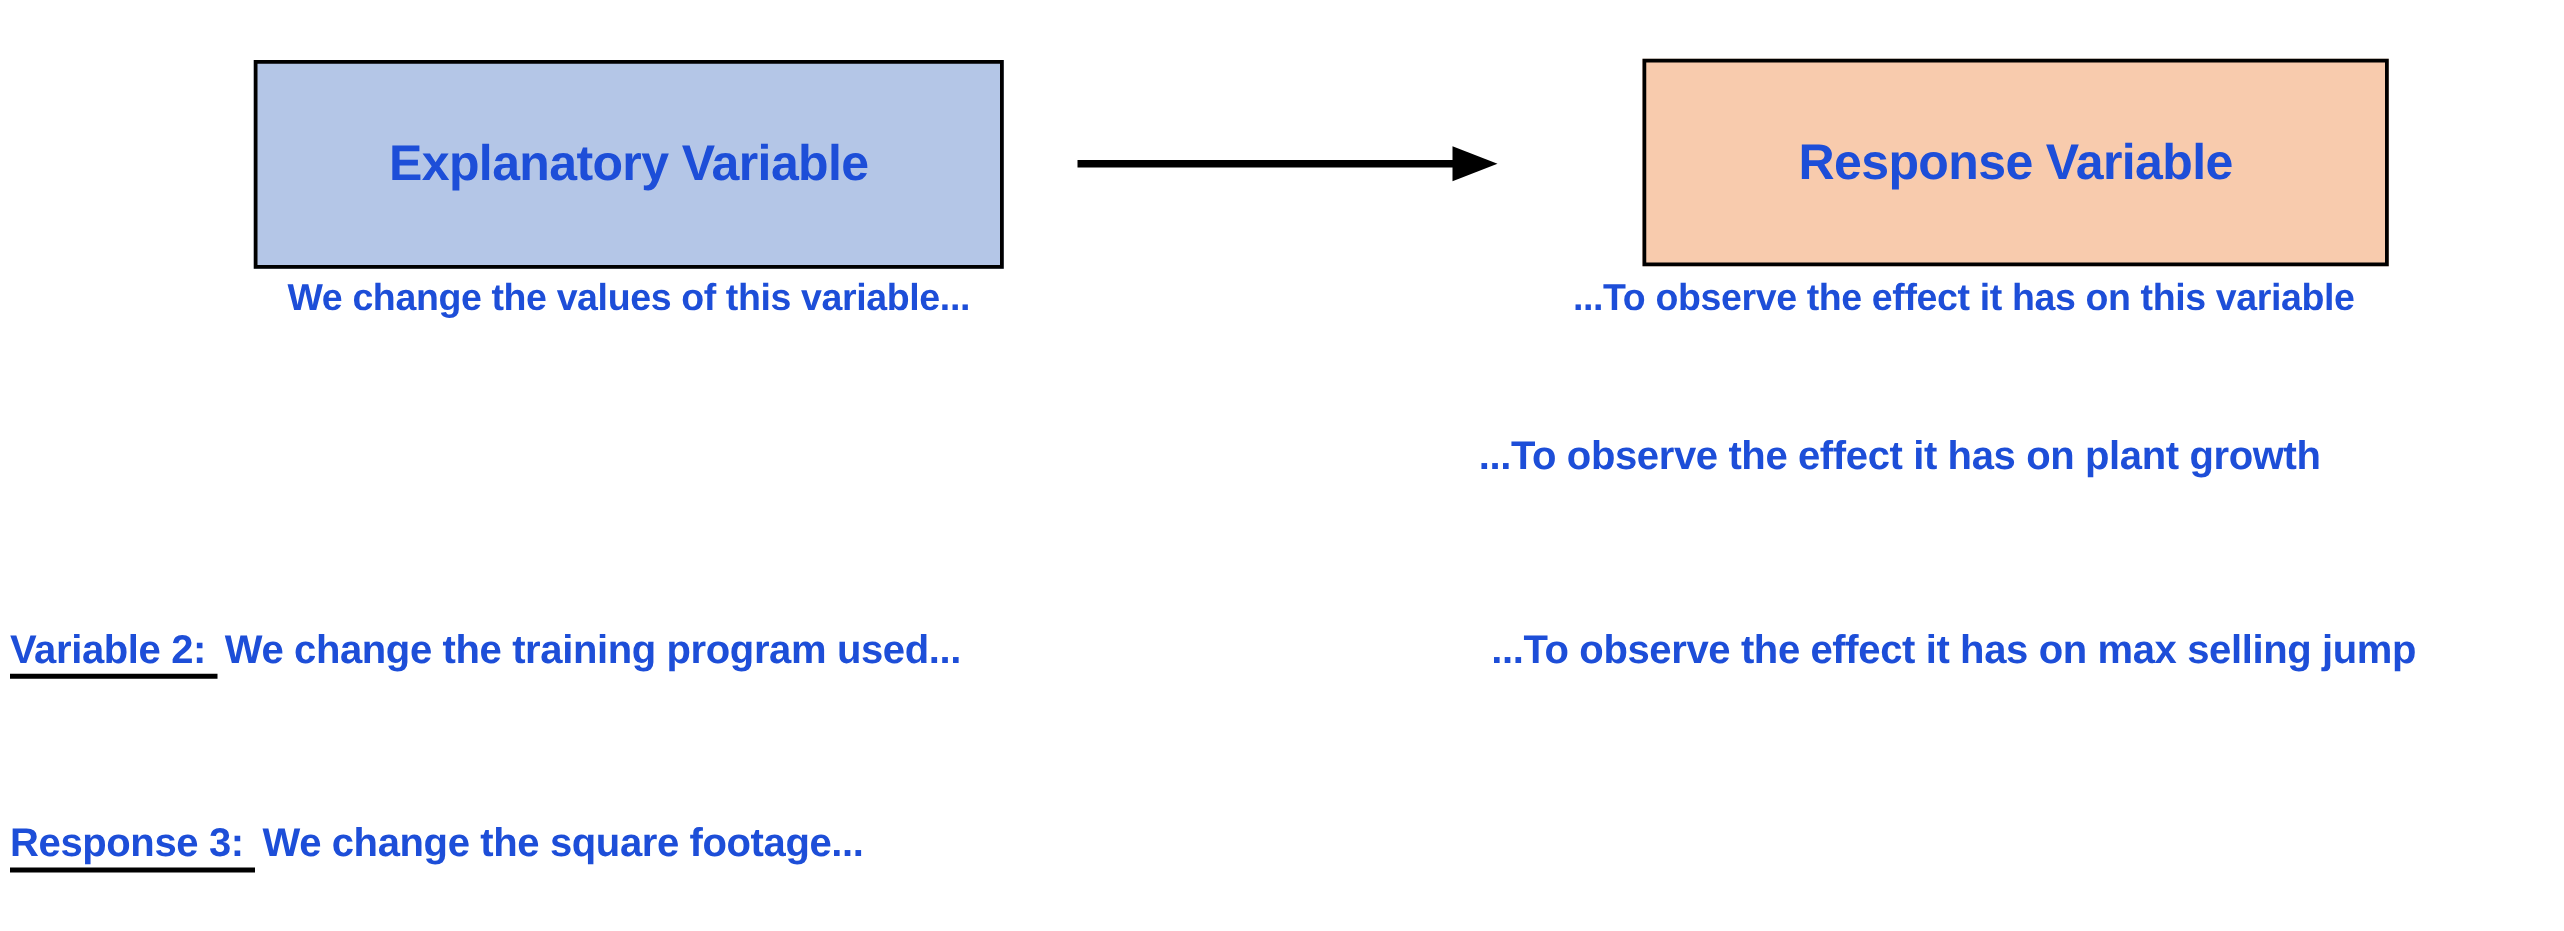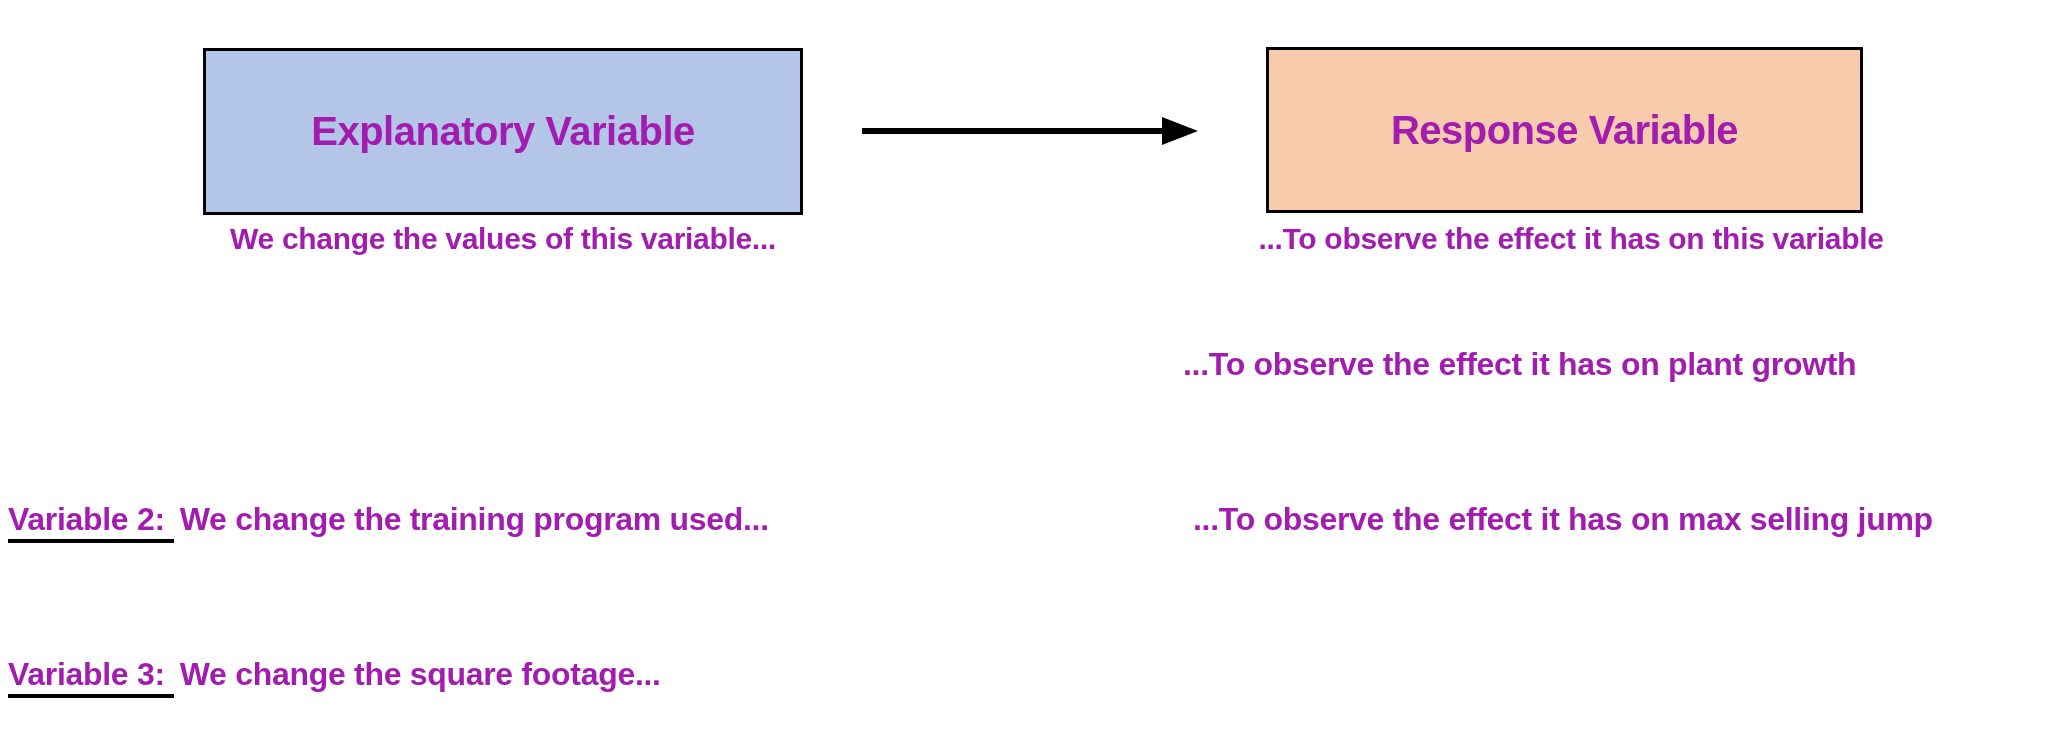--- a/index.html
+++ b/index.html
@@ -6,21 +6,21 @@
     margin: 0;
     padding: 0;
     background: #ffffff;
   }
   .canvas {
     position: relative;
     width: 2051px;
     height: 745px;
     background: #ffffff;
     font-family: "Liberation Sans", sans-serif;
-    color: #a21caf;
+    color: #1d4ed8;
     overflow: hidden;
   }
   .var-box {
     position: absolute;
     border: 3px solid #000000;
     display: flex;
     align-items: center;
     justify-content: center;
     box-sizing: border-box;
   }
@@ -113,38 +113,38 @@
     <span class="box-title">Explanatory Variable</span>
   </div>
 
   <div class="arrow-wrap">
     <svg width="344" height="42" viewBox="0 0 344 42">
       <line x1="6" y1="21" x2="312" y2="21" stroke="#000000" stroke-width="6"></line>
       <polygon points="306,7 342,21 306,35" fill="#000000"></polygon>
     </svg>
   </div>
 
-  <div class="var-box box-response" style="background-color: rgb(248, 203, 173);">
+  <div class="var-box box-response" style="background-color: rgb(248, 203, 173); margin-left: 48px;">
     <span class="box-title">Response Variable</span>
   </div>
 
   <div class="caption caption-right">...To observe the effect it has on this variable</div>
 
   <div class="caption caption-left">We change the values of this variable...</div>
 
   <div class="example-row row-1">
     <div class="right-text">...To observe the effect it has on plant growth</div>
   </div>
 
   <div class="example-row row-2">
     <div class="left-text">
       <span class="example-label">Variable 2:</span><span>We change the training program used...</span>
     </div>
     <div class="right-text">...To observe the effect it has on max selling jump</div>
   </div>
 
   <div class="example-row row-3">
     <div class="left-text">
-      <span class="example-label">Variable 3:</span><span>We change the square footage...</span>
+      <span class="example-label">Response 3:</span><span>We change the square footage...</span>
     </div>
   </div>
 
 </div>
 
 </body></html>

